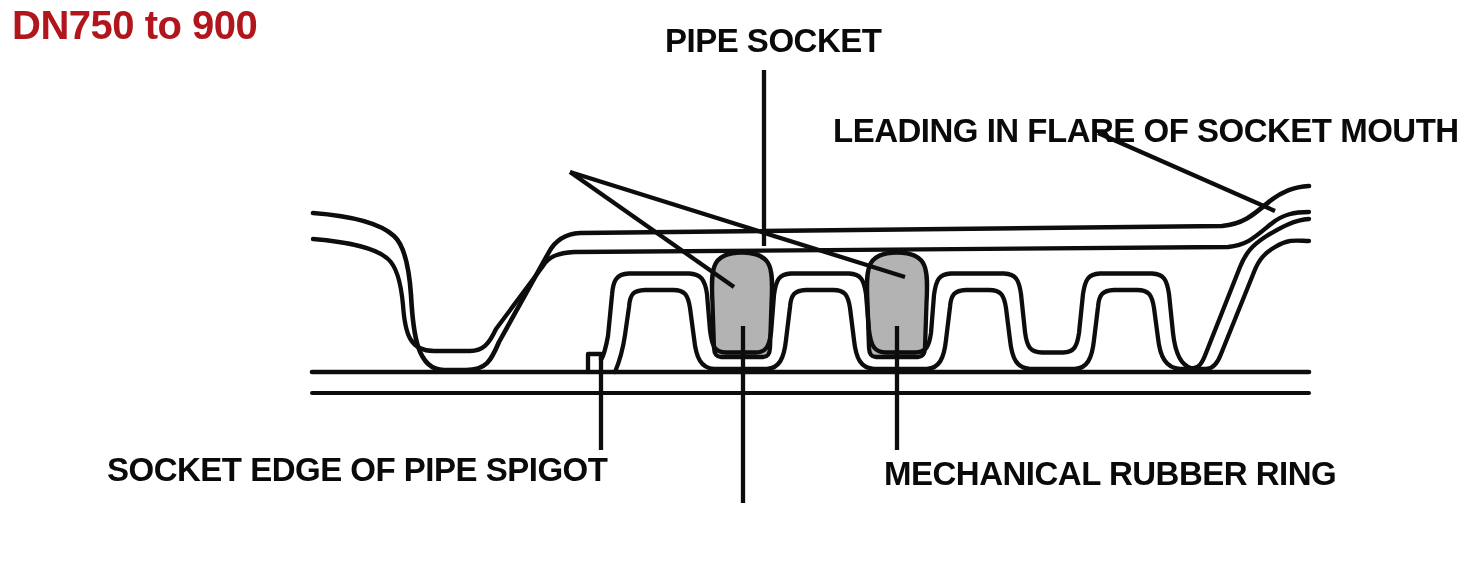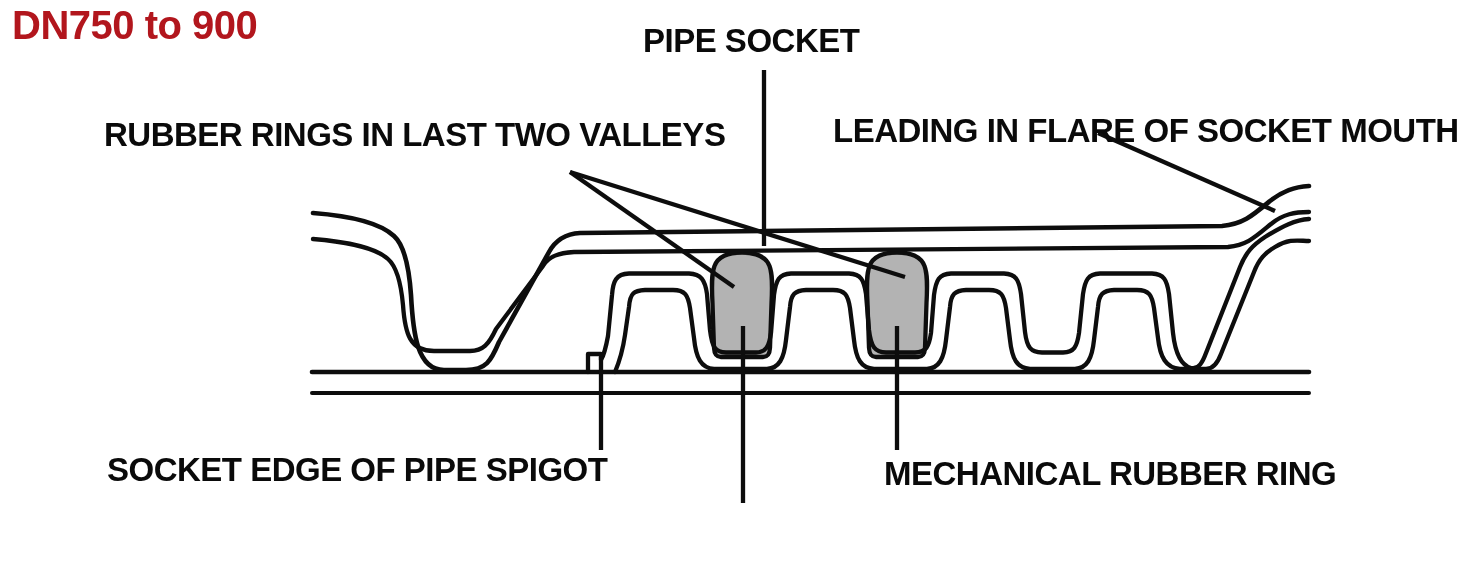--- a/index.html
+++ b/index.html
@@ -116,23 +116,22 @@
         <path d="M1098 133 L1275 211"></path>
         <path d="M601 357 V450"></path>
         <path d="M743 326 V503"></path>
         <path d="M897 326 V450"></path>
       </g>
     </g>
   </svg>
 
   <div class="title" style="left:12px;top:4px">DN750 to 900</div>
 
-  <div class="lbl" style="left:643px;top:24px">PIPE SOCKET</div>
+  <div class="lbl" style="left:665px;top:24px">PIPE SOCKET</div>
 
-  <div class="lbl" style="left:104px;top:118px">RUBBER RINGS IN LAST TWO VALLEYS</div>
 
   <div class="lbl" style="left:833px;top:114px">LEADING IN FLARE OF SOCKET MOUTH</div>
 
   <div class="lbl" style="left:107px;top:453px">SOCKET EDGE OF PIPE SPIGOT</div>
 
   <div class="lbl" style="left:884px;top:457px">MECHANICAL RUBBER RING</div>
 
 </div>
 
 </body></html>

